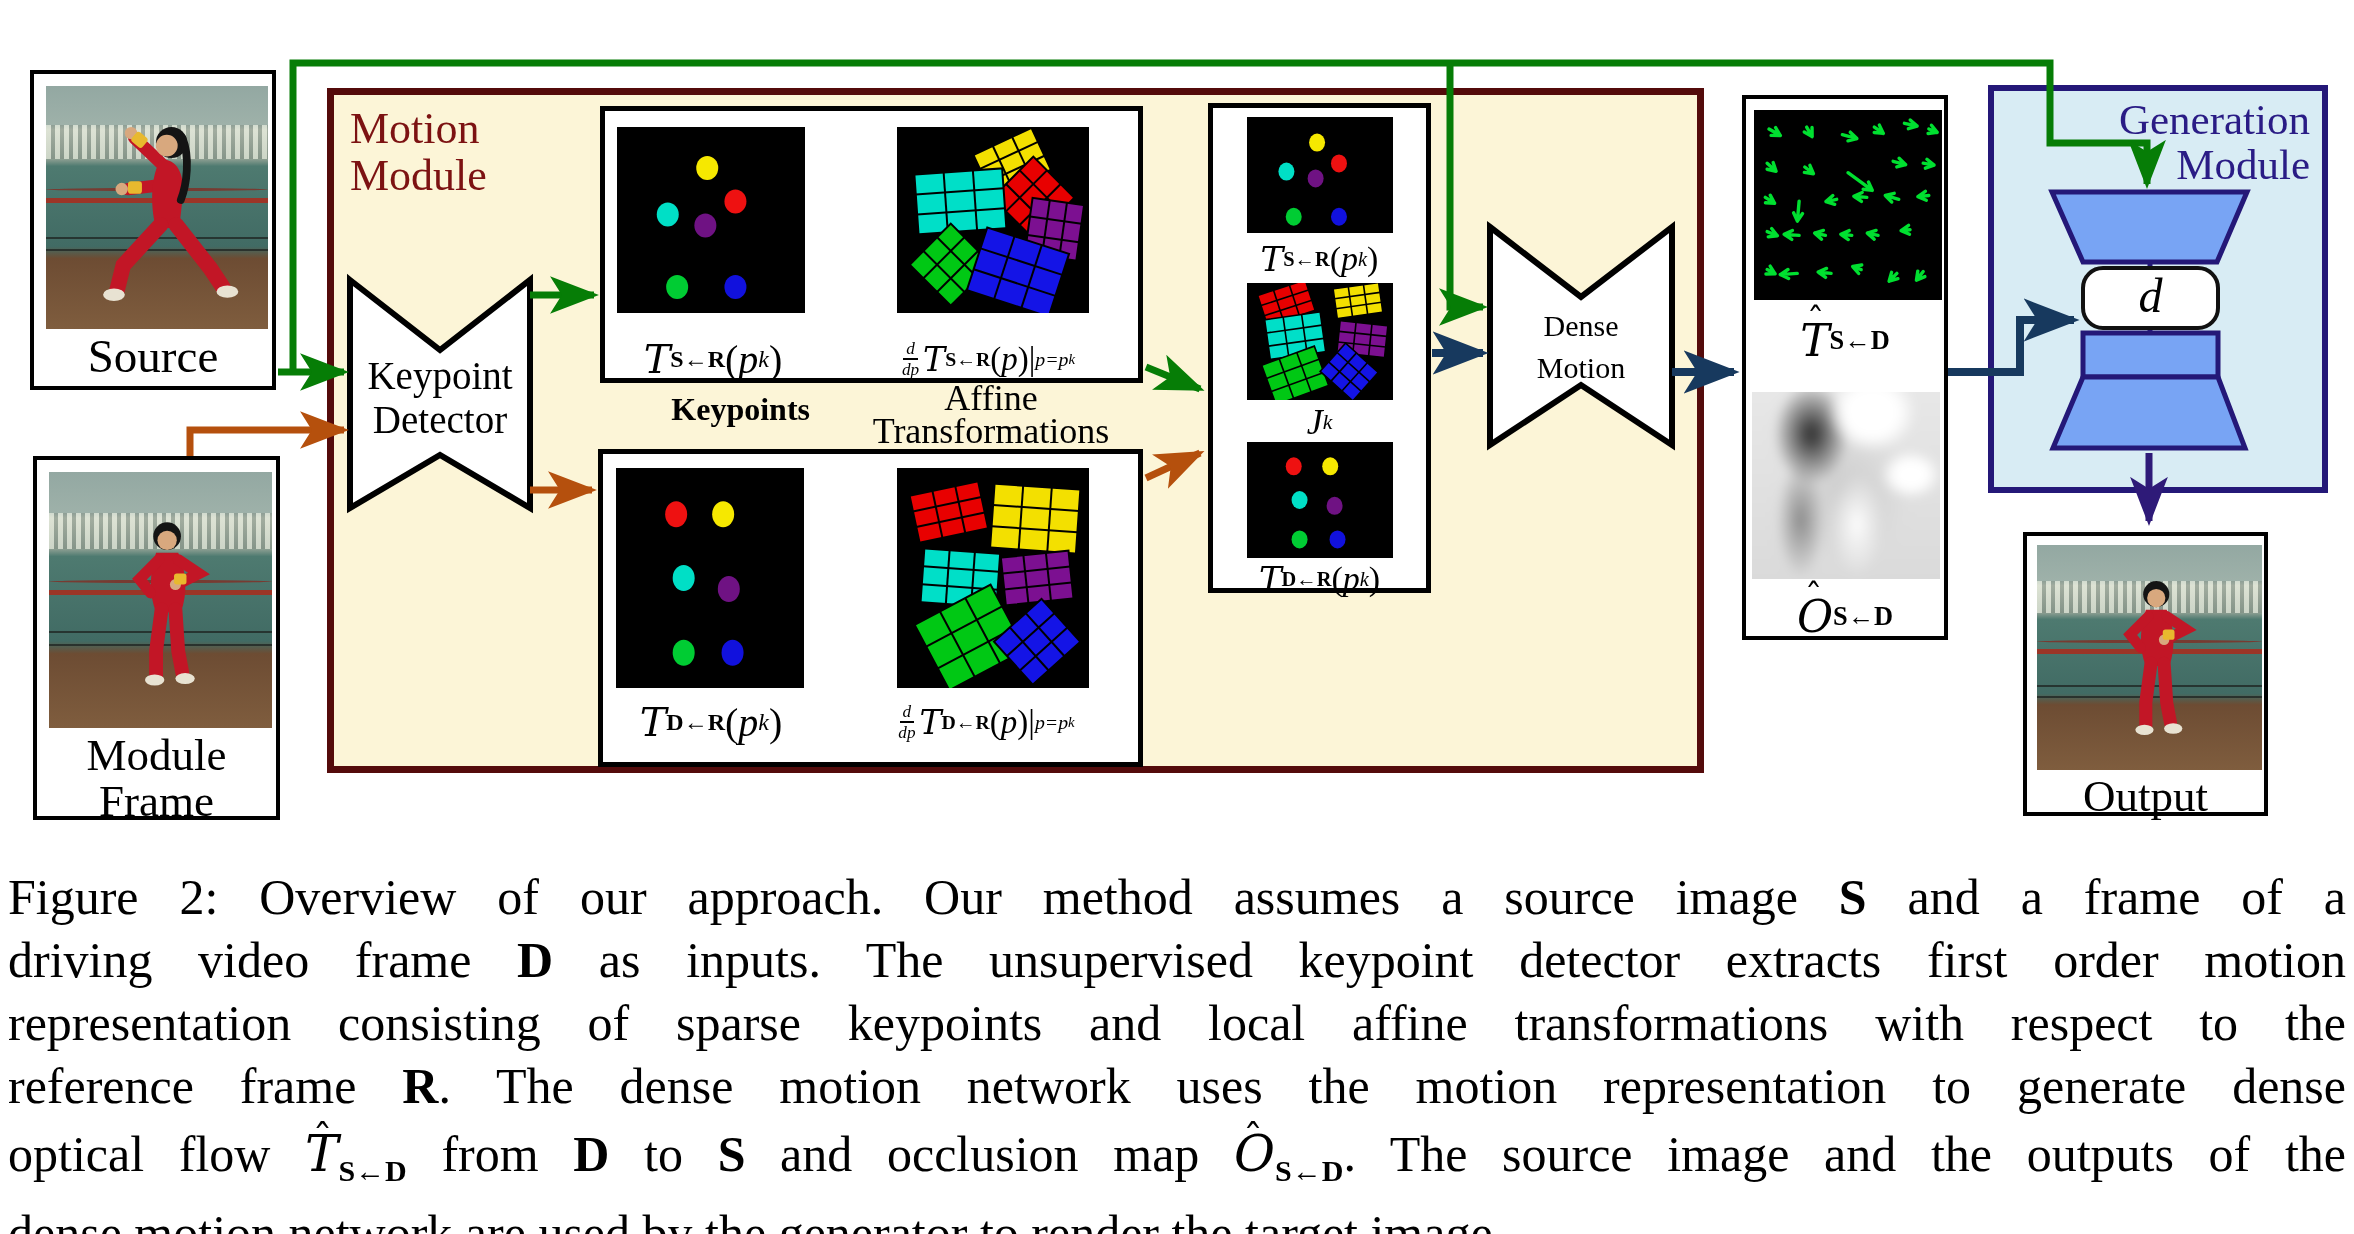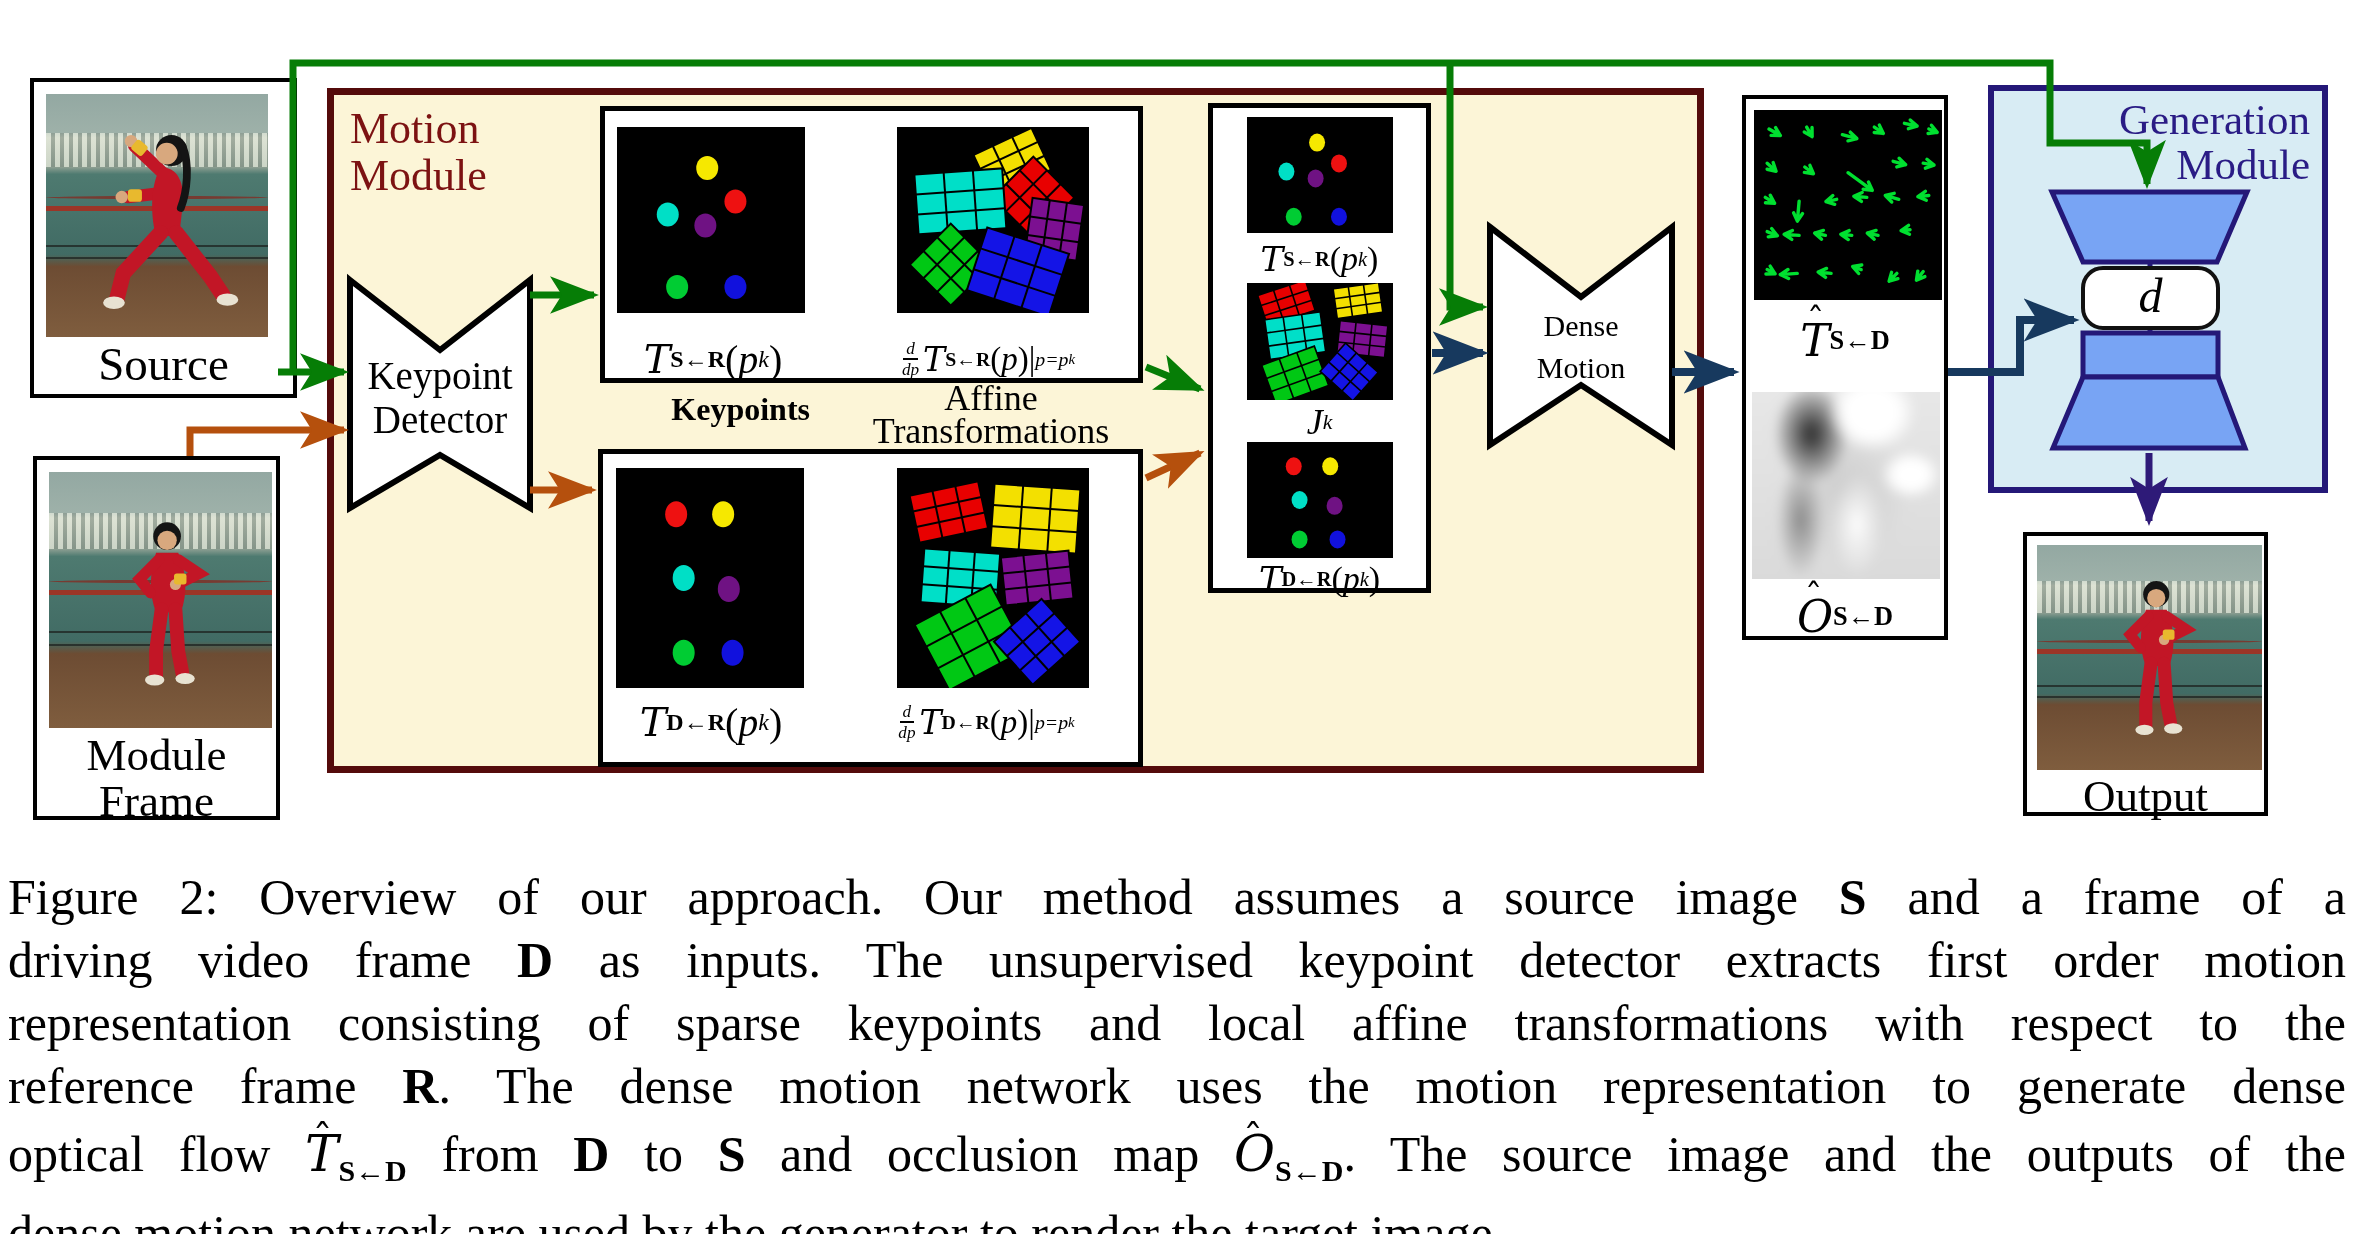--- a/index.html
+++ b/index.html
@@ -129,21 +129,21 @@
     </div>
   </div>
 
   <div class="abs gen-module">
     <div class="gm-title">
       <div>Generation</div>
       <div>Module</div>
     </div>
   </div>
 
-  <div class="abs img-card" style="left:30px;top:68px;width:267px;height:320px;">
+  <div class="abs img-card" style="left:30px;top:60px;width:246px;height:320px;">
     <div class="photo" style="left:12px;top:12px;width:222px;height:243px;">
       <div class="city"></div>
         <div class="cable"></div>
         <div class="bridge"></div>
       <div class="rail1"></div>
         <div class="rail2"></div>
       <svg class="person" style="left:18%;top:12%;width:70%;height:84%;" viewBox="0 0 100 130">
           <use href="#pose-lunge"></use>
         </svg>
     </div>

